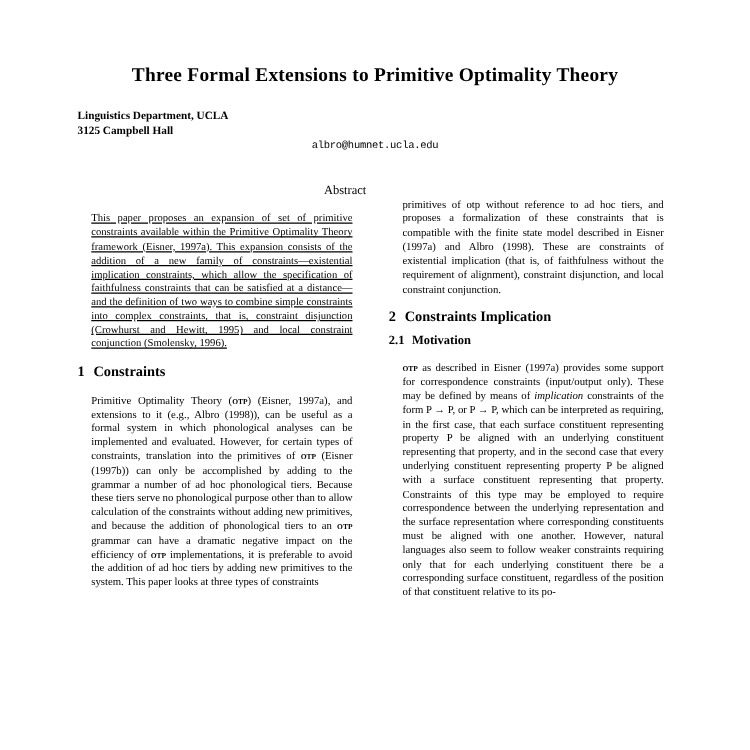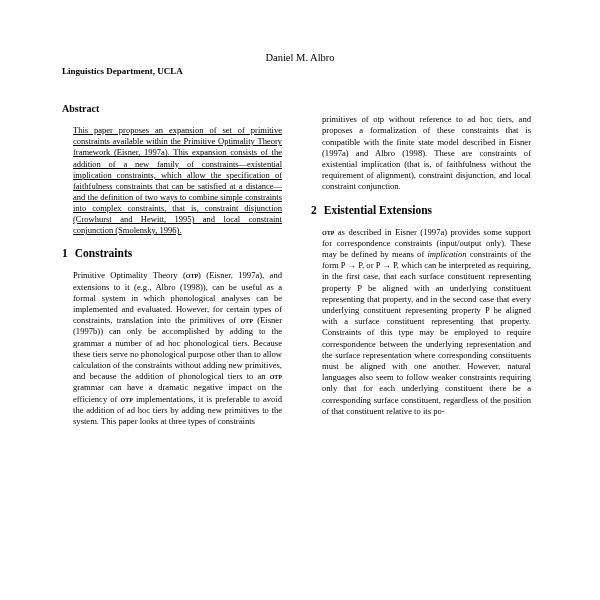--- a/index.html
+++ b/index.html
@@ -53,22 +53,22 @@
   .columns {
     display: flex;
     margin-top: 26px;
     gap: 18px;
   }
   .col {
     width: 231px;
     flex: 0 0 231px;
   }
   .sec-head-centered {
-    text-align: left;
-    font-weight: bold;
+    text-align: right;
+    font-weight: normal;
     font-size: 10px;
     margin-bottom: 6px;
   }
   .sec-head {
     font-weight: bold;
     font-size: 11.5px;
     margin: 11px 0 5px 0;
     display: flex;
     gap: 7px;
   }
@@ -102,48 +102,54 @@
     font-size: 8.5px;
     line-height: 1.31;
     text-decoration: underline;
   }
 </style>
 </head>
 <body>
 
 <div class="page">
 
+  <div class="title">Three Formal Extensions to Primitive Optimality Theory</div>
 
-  <div class="author">Daniel M. Albro</div>
 
   <div class="affil-block">
     <div>Linguistics Department, UCLA</div>
+    <div>3125 Campbell Hall</div>
   </div>
 
+  <div class="email">albro@humnet.ucla.edu</div>
 
   <div class="columns">
 
     <div class="col">
       <div class="sec-head-centered">Abstract</div>
       <p class="abstract-body">This paper proposes an expansion of set of primitive constraints available within the Primitive Optimality Theory framework (Eisner, 1997a). This expansion consists of the addition of a new family of constraints—existential implication constraints, which allow the specification of faithfulness constraints that can be satisfied at a distance—and the definition of two ways to combine simple constraints into complex constraints, that is, constraint disjunction (Crowhurst and Hewitt, 1995) and local constraint conjunction (Smolensky, 1996).</p>
 
       <div class="sec-head">
         <span class="num">1</span>
         <span>Constraints</span>
       </div>
 
       <p><span>Primitive Optimality Theory (</span><span class="sc">otp</span><span>) (Eisner, 1997a), and extensions to it (e.g., Albro (1998)), can be useful as a formal system in which phonological analyses can be implemented and evaluated. However, for certain types of constraints, translation into the primitives of </span><span class="sc">otp</span><span> (Eisner (1997b)) can only be accomplished by adding to the grammar a number of ad hoc phonological tiers. Because these tiers serve no phonological purpose other than to allow calculation of the constraints without adding new primitives, and because the addition of phonological tiers to an </span><span class="sc">otp</span><span> grammar can have a dramatic negative impact on the efficiency of </span><span class="sc">otp</span><span> implementations, it is preferable to avoid the addition of ad hoc tiers by adding new primitives to the system. This paper looks at three types of constraints</span></p>
     </div>
 
     <div class="col">
       <p>primitives of otp without reference to ad hoc tiers, and proposes a formalization of these constraints that is compatible with the finite state model described in Eisner (1997a) and Albro (1998). These are constraints of existential implication (that is, of faithfulness without the requirement of alignment), constraint disjunction, and local constraint conjunction.</p>
 
       <div class="sec-head">
         <span class="num">2</span>
-        <span>Existential Extensions</span>
+        <span>Constraints Implication</span>
       </div>
 
+      <div class="subsec-head">
+        <span class="num">2.1</span>
+        <span>Motivation</span>
+      </div>
 
       <p><span class="sc">otp</span><span> as described in Eisner (1997a) provides some support for correspondence constraints (input/output only). These may be defined by means of </span><span class="it">implication</span><span> constraints of the form P → P, or P → P, which can be interpreted as requiring, in the first case, that each surface constituent representing property P be aligned with an underlying constituent representing that property, and in the second case that every underlying constituent representing property P be aligned with a surface constituent representing that property. Constraints of this type may be employed to require correspondence between the underlying representation and the surface representation where corresponding constituents must be aligned with one another. However, natural languages also seem to follow weaker constraints requiring only that for each underlying constituent there be a corresponding surface constituent, regardless of the position of that constituent relative to its po-</span></p>
     </div>
 
   </div>
 </div>
 
 </body></html>

